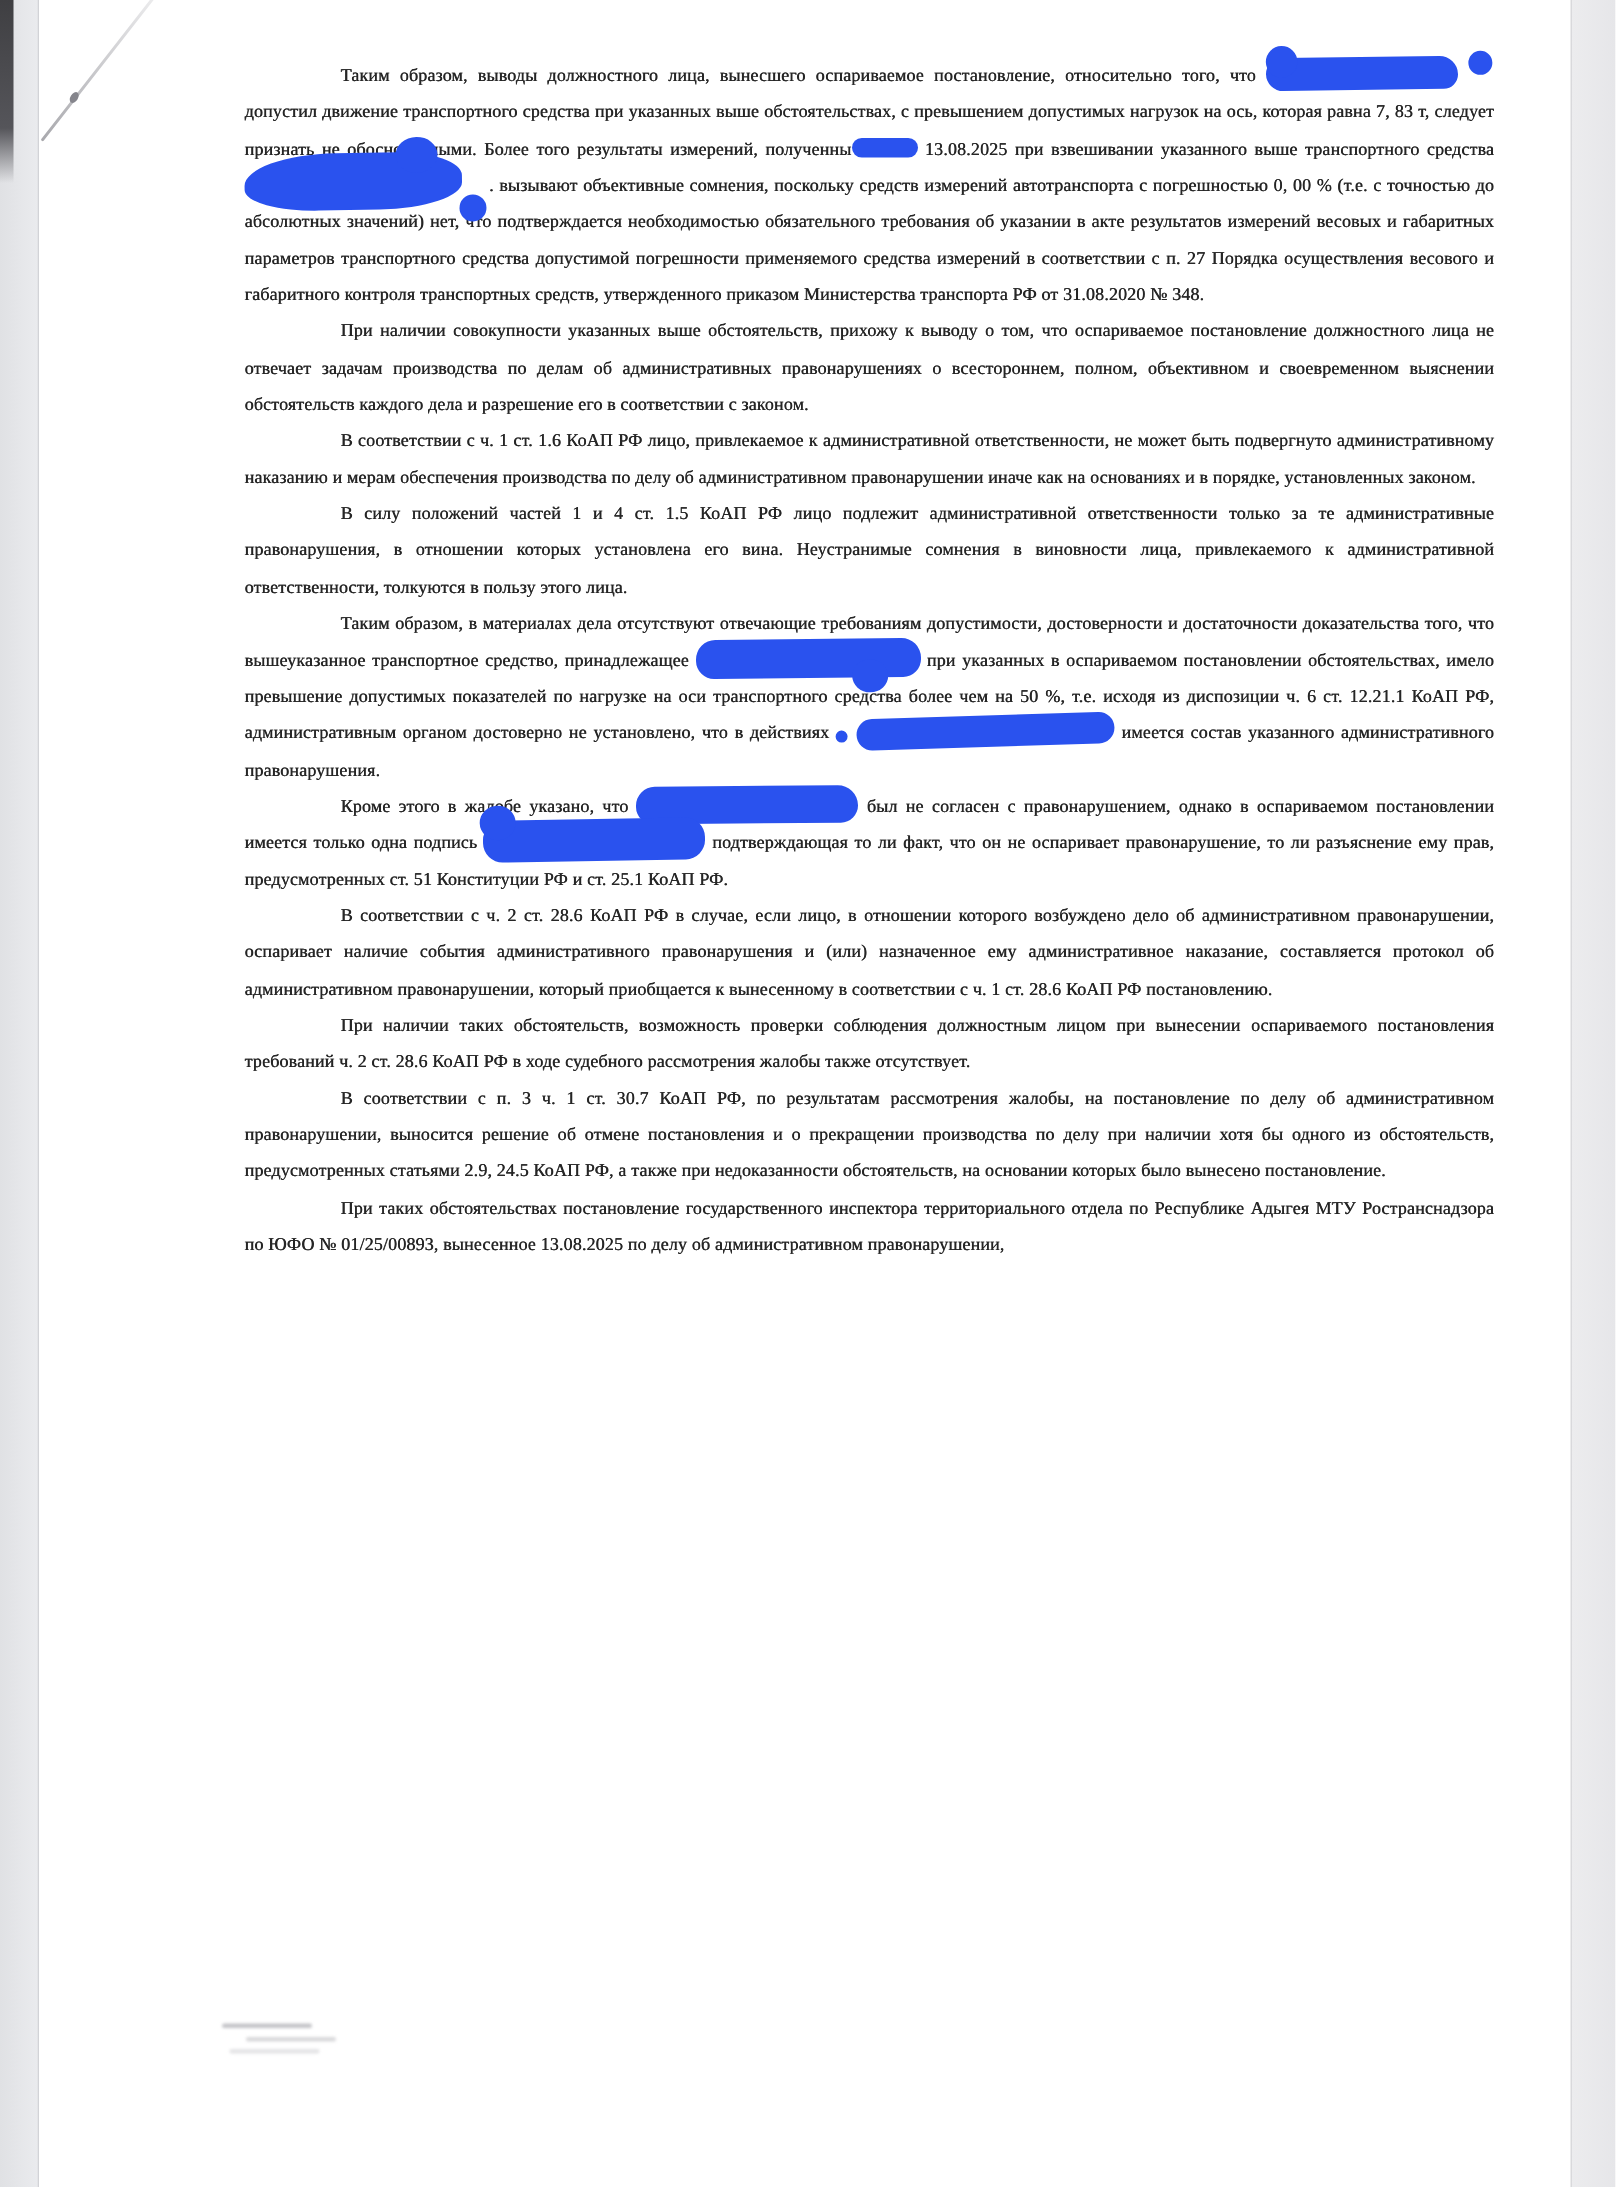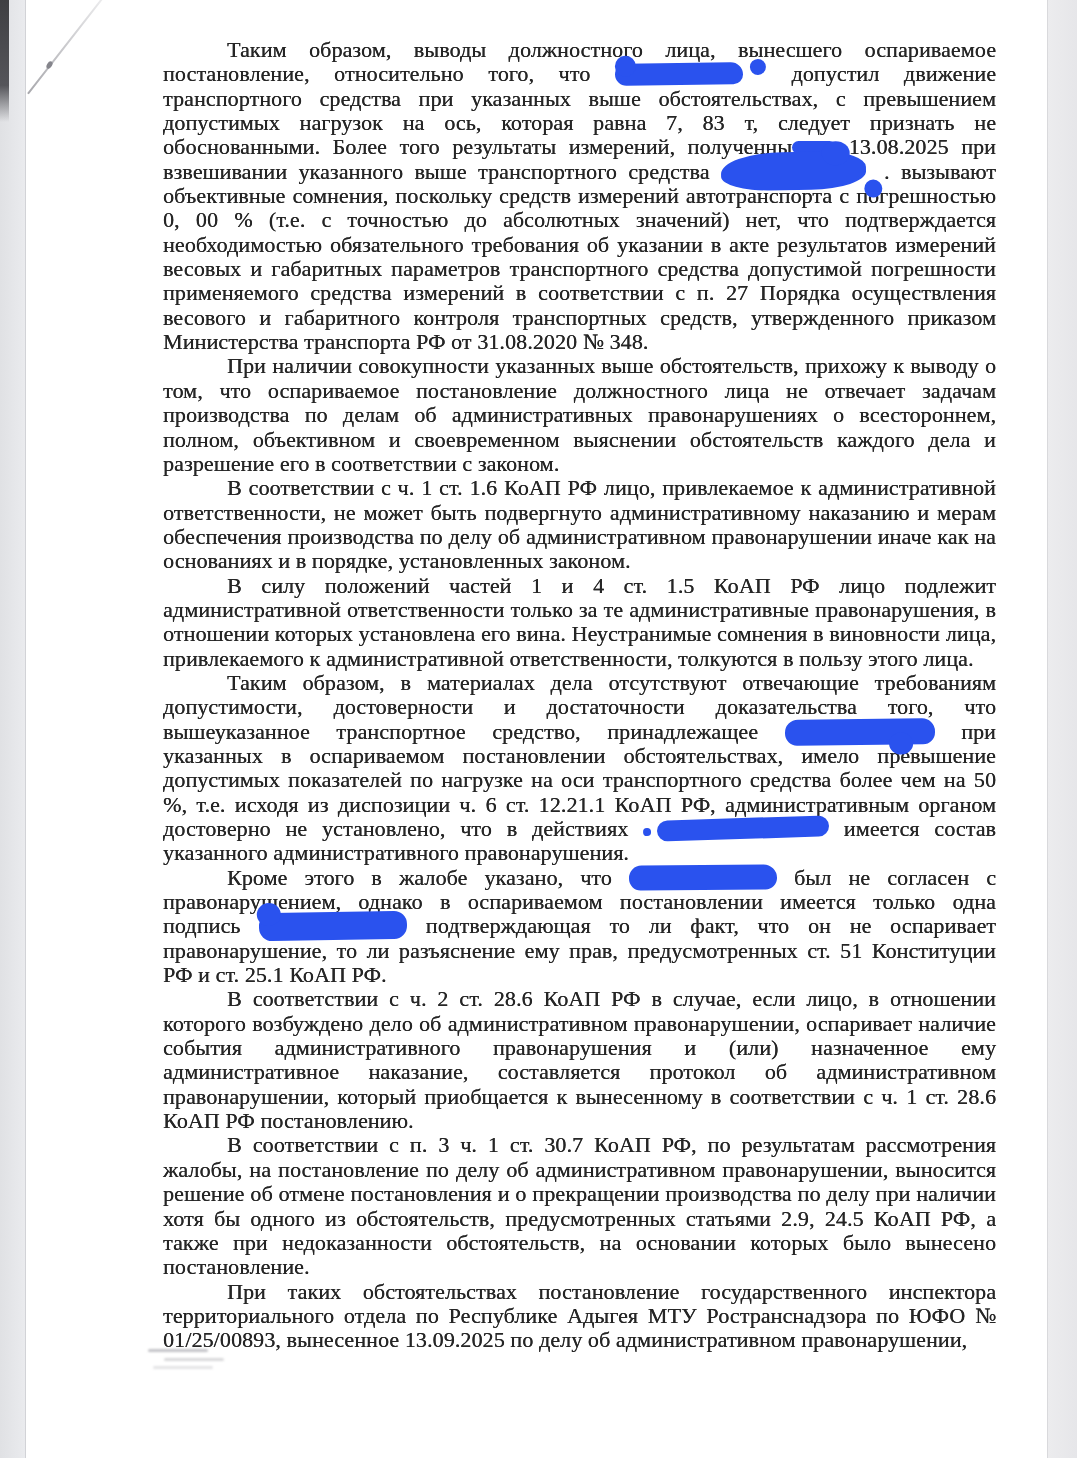--- a/index.html
+++ b/index.html
@@ -51,21 +51,21 @@
     box-shadow: 16px 9px 0 rgba(160,160,166,0.4), 5px 17px 0 rgba(170,170,176,0.32);
     filter: blur(1px);
     z-index: 2;
   }
   
   .text-block {
     position: absolute;
     left: 163px;
     top: 38px;
     width: 833px;
-    font-size: 22px;
+    font-size: 12px;
     line-height: 24.35px;
     color: var(--text, #262626);
     text-align: justify;
     letter-spacing: 0.1px;
     text-shadow: 0.25px 0 0 currentColor;
     z-index: 2;
   }
   .text-block p {
     margin: 0;
     text-indent: 64px;
@@ -118,16 +118,17 @@
   <div class="edge-right"></div>
   <div class="pencil-smudge"></div>
   <div class="text-block">
       <p>Таким образом, выводы должностного лица, вынесшего оспариваемое постановление, относительно того, что <span class="redact v1" style="width: 128px; height: 22px;"></span> допустил движение транспортного средства при указанных выше обстоятельствах, с превышением допустимых нагрузок на ось, которая равна 7, 83 т, следует признать не обоснованными.  Более того результаты измерений, полученны<span class="redact v-overlap" style="width: 44px; height: 13px;"></span> 13.08.2025 при взвешивании указанного выше транспортного средства <span class="redact v2" style="width: 145px; height: 38px;"></span>. вызывают объективные сомнения, поскольку средств измерений автотранспорта с погрешностью 0, 00 % (т.е. с точностью до абсолютных значений) нет, что подтверждается необходимостью обязательного требования об указании в акте результатов измерений весовых и габаритных параметров транспортного средства допустимой погрешности применяемого средства измерений в соответствии с п. 27 Порядка осуществления весового и габаритного контроля транспортных средств, утвержденного приказом Министерства транспорта РФ от 31.08.2020 № 348.</p>
       <p>При наличии совокупности указанных выше обстоятельств, прихожу к выводу о том, что оспариваемое постановление должностного лица не отвечает задачам производства по делам об административных правонарушениях о всестороннем, полном, объективном и своевременном выяснении обстоятельств каждого дела и разрешение его в соответствии с законом.</p>
       <p>В соответствии с ч. 1 ст. 1.6 КоАП РФ лицо, привлекаемое к административной ответственности, не может быть подвергнуто административному наказанию и мерам обеспечения производства по делу об административном правонарушении иначе как на основаниях и в порядке, установленных законом.</p>
       <p>В силу положений частей 1 и 4 ст. 1.5 КоАП РФ лицо подлежит административной ответственности только за те административные правонарушения, в отношении которых установлена его вина. Неустранимые сомнения в виновности лица, привлекаемого к административной ответственности, толкуются в пользу этого лица.</p>
       <p>Таким образом, в материалах дела отсутствуют отвечающие требованиям допустимости, достоверности и достаточности доказательства того, что вышеуказанное транспортное средство, принадлежащее <span class="redact v3" style="width: 150px; height: 26px;"></span> при указанных в оспариваемом постановлении обстоятельствах, имело превышение допустимых показателей по нагрузке на оси транспортного средства более чем на 50 %, т.е. исходя из диспозиции ч. 6 ст. 12.21.1 КоАП РФ, административным органом достоверно не установлено, что в действиях <span class="redact v4" style="width: 172px; height: 21px;"></span> имеется состав указанного административного правонарушения.</p>
       <p>Кроме этого в жалобе указано, что <span class="redact v5" style="width: 148px; height: 25px;"></span> был не согласен с правонарушением, однако в оспариваемом постановлении имеется только одна подпись <span class="redact v6" style="width: 148px; height: 28px;"></span> подтверждающая то ли факт, что он не оспаривает правонарушение, то ли разъяснение ему прав, предусмотренных ст. 51 Конституции РФ и ст. 25.1 КоАП РФ.</p>
       <p>В соответствии с ч. 2 ст. 28.6 КоАП РФ в случае, если лицо, в отношении которого возбуждено дело об административном правонарушении, оспаривает наличие события административного правонарушения и (или) назначенное ему административное наказание, составляется протокол об административном правонарушении, который приобщается к вынесенному в соответствии с ч. 1 ст. 28.6 КоАП РФ постановлению.</p>
+      <p>При наличии таких обстоятельств, возможность проверки соблюдения должностным лицом при вынесении оспариваемого постановления требований ч. 2 ст. 28.6 КоАП РФ в ходе судебного рассмотрения жалобы также отсутствует.</p>
       <p>В соответствии с п. 3 ч. 1 ст. 30.7 КоАП РФ, по результатам рассмотрения жалобы, на постановление по делу об административном правонарушении, выносится решение об отмене постановления и о прекращении производства по делу при наличии хотя бы одного из обстоятельств, предусмотренных статьями 2.9, 24.5 КоАП РФ, а также при недоказанности обстоятельств, на основании которых было вынесено постановление.</p>
-      <p>При таких обстоятельствах постановление государственного инспектора территориального отдела по Республике Адыгея МТУ Ространснадзора по ЮФО № 01/25/00893, вынесенное 13.09.2025 по делу об административном правонарушении,</p>
+      <p>При таких обстоятельствах постановление государственного инспектора территориального отдела по Республике Адыгея МТУ Ространснадзора по ЮФО № 01/25/00893, вынесенное 13.08.2025 по делу об административном правонарушении,</p>
     </div>
 </div>
 
 </body></html>

